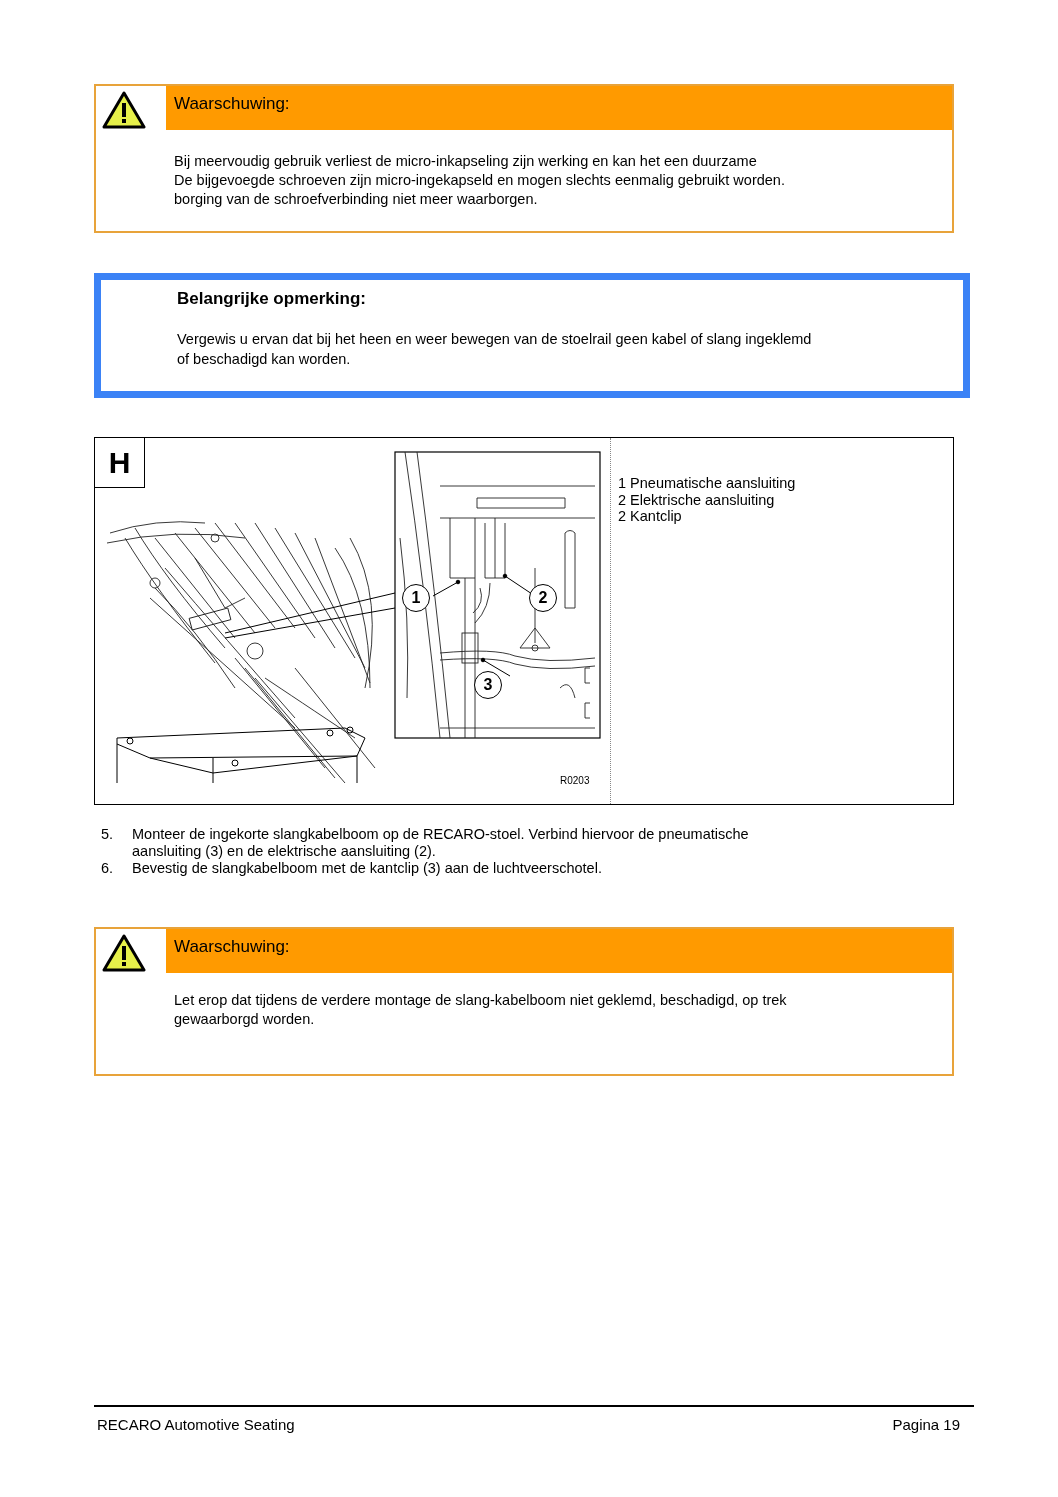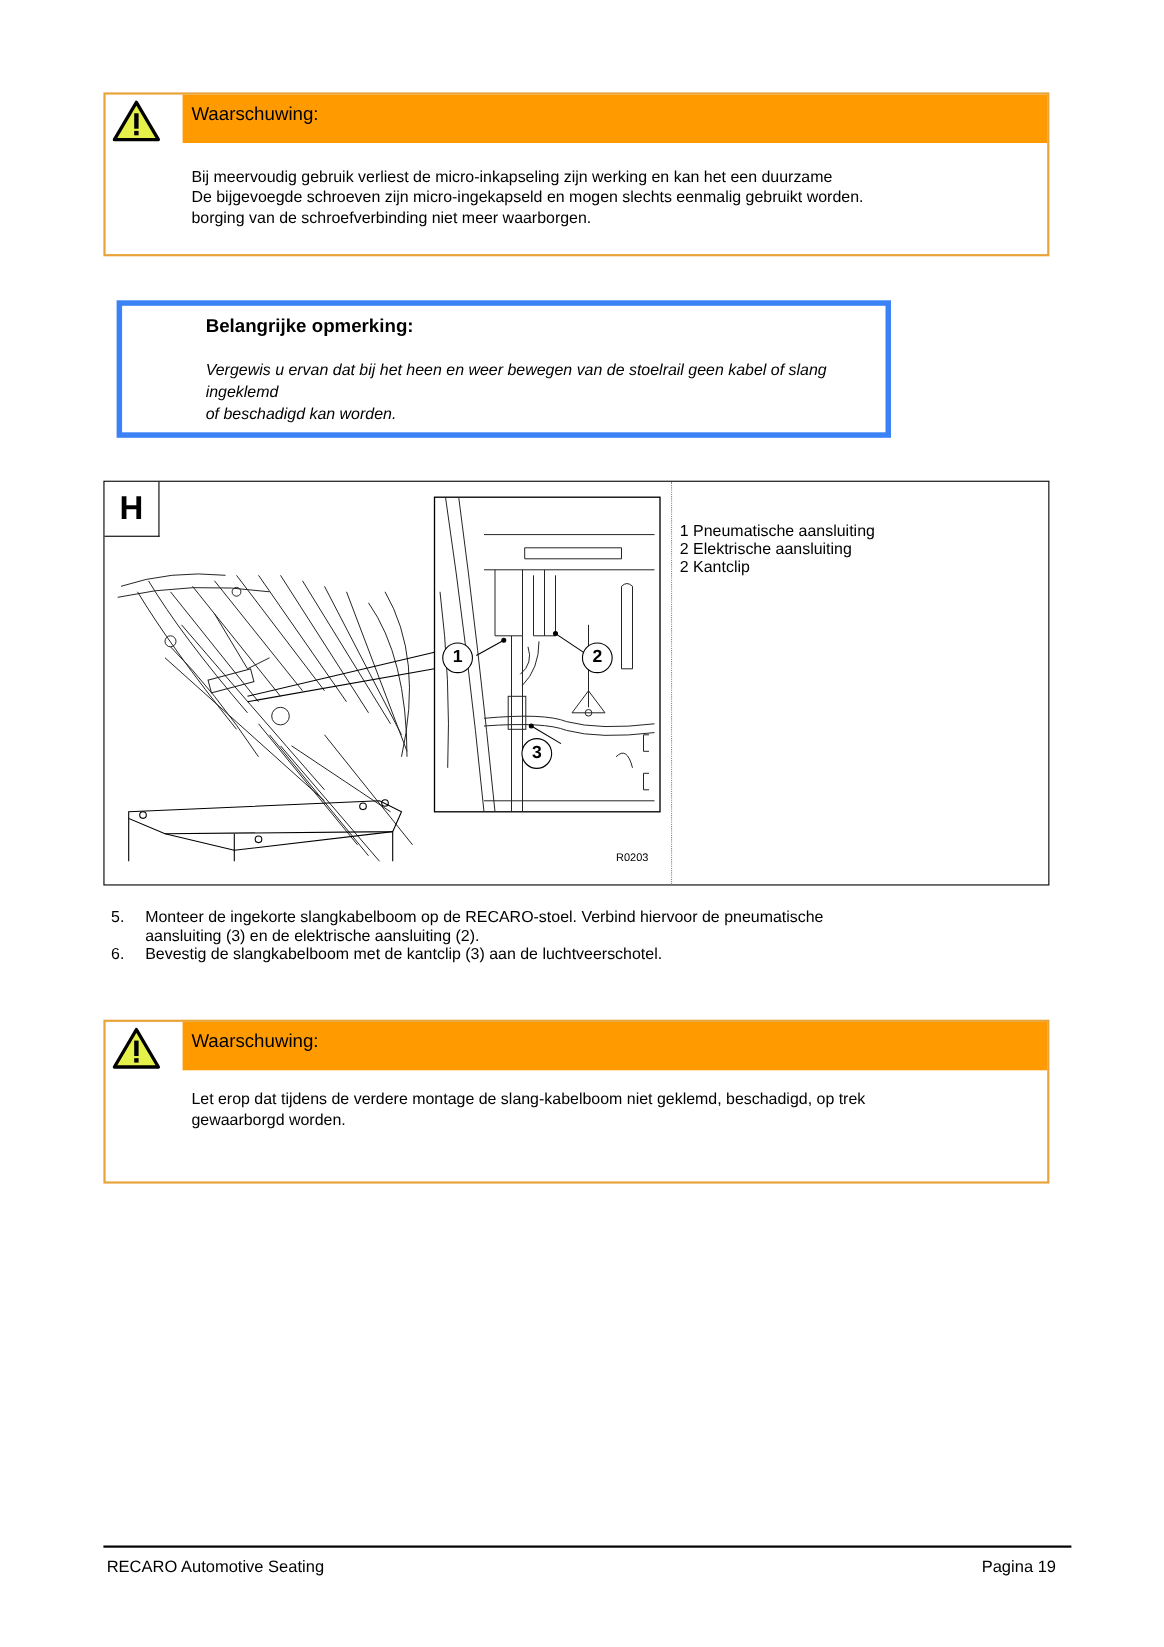--- a/index.html
+++ b/index.html
@@ -7,23 +7,23 @@
   .abs { position:absolute; }
 
   
   .warn-box { position:absolute; left:94px; width:860px; border:2px solid #e8a33a; box-sizing:border-box; background:#fff; }
   .warn-icon { position:absolute; left:6px; top:4px; width:44px; height:40px; }
   .warn-bar { position:absolute; left:70px; right:0; top:0; height:44px; background:#ff9a00; }
   .warn-title { position:absolute; left:8px; top:8px; font-weight:normal; font-size:17px; }
   .warn-text { position:absolute; left:78px; right:10px; font-size:14.5px; line-height:19px; }
 
   
-  .note-box { position:absolute; left:106px; top:273px; width:704px; height:125px; border:5px solid #3b82f6; box-sizing:border-box; }
+  .note-box { position:absolute; left:94px; top:273px; width:876px; height:125px; border:7px solid #3b82f6; box-sizing:border-box; }
   .note-title { position:absolute; left:76px; top:9px; font-weight:bold; font-size:17px; }
-  .note-text { position:absolute; left:76px; top:49px; right:4px; font-size:14.5px; line-height:20px;font-style:italic; }
+  .note-text { position:absolute; left:76px; top:49px; right:4px; font-size:14.5px; line-height:20px; }
 
   
   .fig-box { position:absolute; left:94px; top:437px; width:860px; height:368px; border:1px solid #000; box-sizing:border-box; }
   .fig-divider { position:absolute; left:515px; top:0; bottom:0; border-left:1px dotted #888; }
   .fig-label { position:absolute; left:0; top:0; width:50px; height:50px; border:1px solid #000; border-top:none; border-left:none; box-sizing:border-box; font-weight:bold; font-size:30px; text-align:center; line-height:50px; }
   .fig-drawing { position:absolute; left:0; top:0; width:515px; height:366px; }
   .fig-code { position:absolute; left:465px; top:337px; font-size:10px; }
   .legend { position:absolute; left:523px; top:37px; font-size:14.5px; line-height:16.5px; }
 
   

